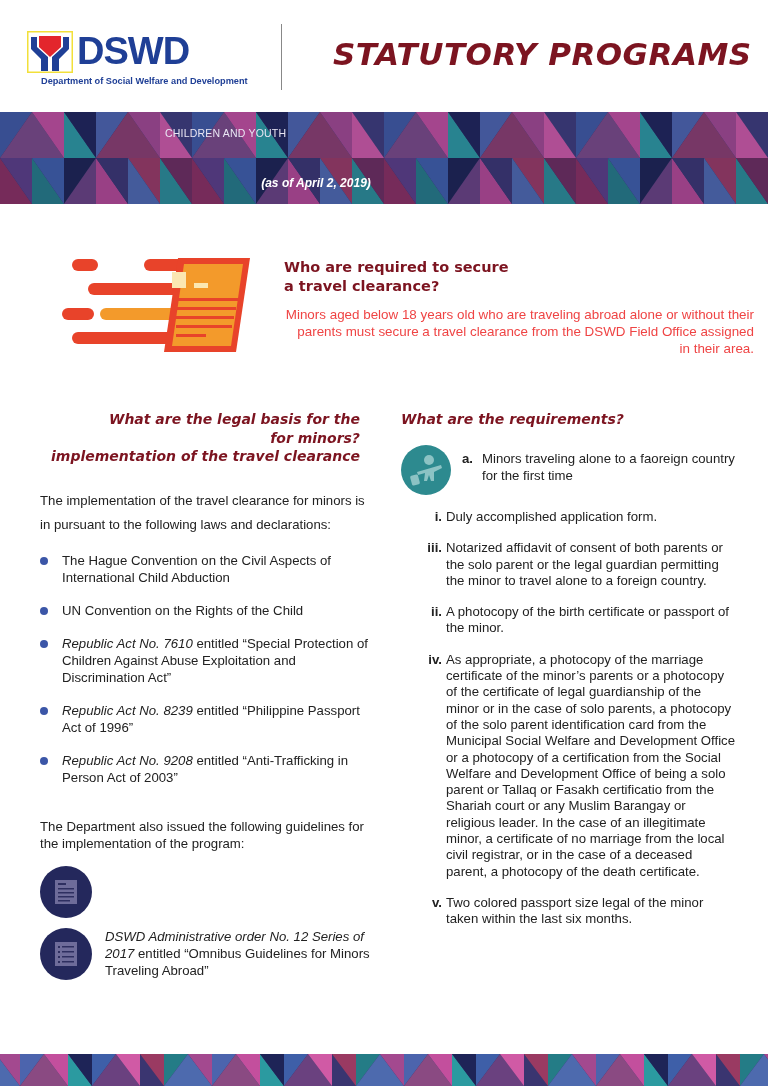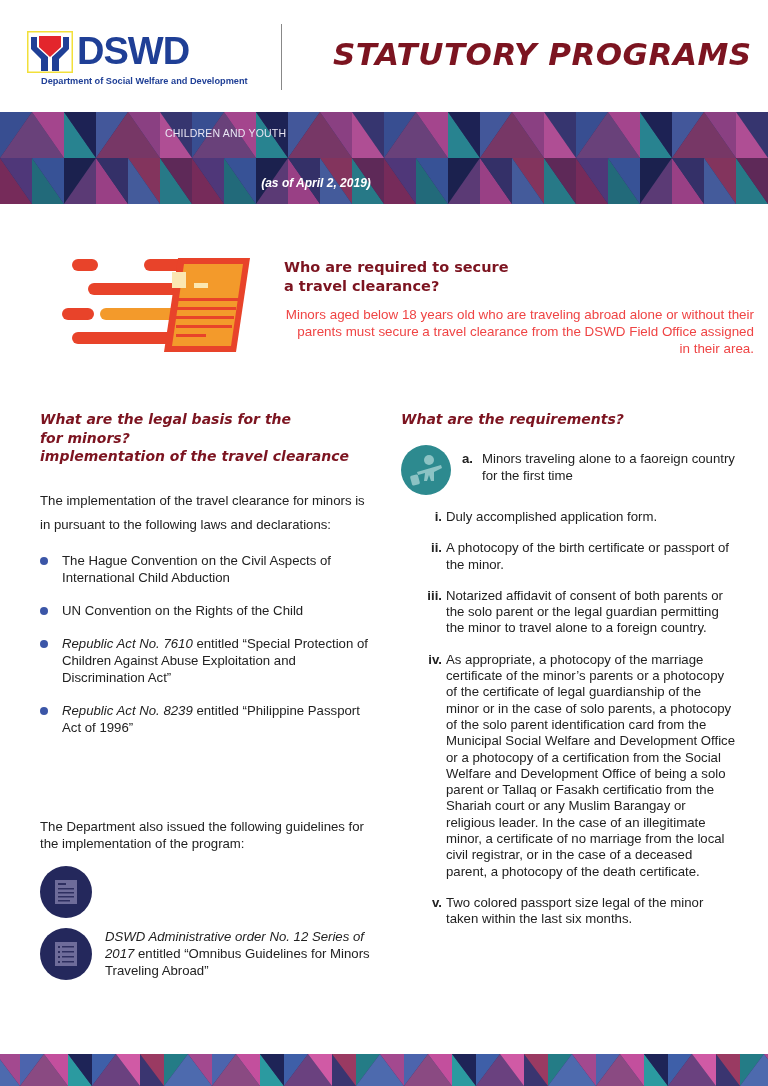--- a/index.html
+++ b/index.html
@@ -22,21 +22,21 @@
     .banner-title { position: absolute; left: 162px; top: 24px; font-family: "DejaVu Sans", sans-serif; font-size: 30px; color: #ffffff; white-space: nowrap; letter-spacing: -0.5px; font-weight: bold; text-shadow: 0 0 2px rgba(0,0,0,0.3);}
     .banner-date { position: absolute; left: 0; width: 632px; top: 64px; text-align: center; font-size: 12px; font-style: italic; font-weight: bold; color: #ffffff; }
     .banner-date span { display:inline-block; margin-left: 0px; }
 
     
     .intro-illus { position: absolute; left: 60px; top: 256px; width: 200px; height: 100px; }
     .intro-heading { position: absolute; left: 284px; top: 258px; font-family: "DejaVu Sans", sans-serif; font-weight: bold; font-size: 14.5px; color: #7c1420; line-height: 19px; }
     .intro-body { position: absolute; left: 284px; top: 306px; width: 470px; font-size: 13.4px; line-height: 17px; color: #ef4444; text-align: right; }
 
     
-    .sec-heading { font-family: "DejaVu Sans", sans-serif; font-weight: bold; font-style: italic; font-size: 14px; color: #7c1420; line-height: 18.5px; }
+    .sec-heading { font-family: "DejaVu Sans", sans-serif; font-weight: bold; font-style: italic; font-size: 14px; color: #7c1420; line-height: 18.5px; text-align: right; }
     .left-heading { position: absolute; left: 40px; top: 410px; width: 320px; }
     .left-intro { position: absolute; left: 40px; top: 489px; width: 330px; font-size: 13.2px; line-height: 24px; color: #222; }
     .laws { position: absolute; left: 40px; top: 552px; width: 340px; list-style: none; }
     .laws li { position: relative; padding-left: 22px; font-size: 13.2px; line-height: 17px; color: #222; margin-bottom: 16px; }
     .laws li .bullet { position: absolute; left: 0; top: 5px; width: 8px; height: 8px; border-radius: 50%; background: #3b56a7; }
     .laws li i { font-style: italic; }
     .left-guidelines-intro { position: absolute; left: 40px; top: 818px; width: 330px; font-size: 13.2px; line-height: 17px; color: #222; }
     .guideline { position: absolute; left: 40px; width: 340px; height: 60px; }
     .guideline .gicon { position: absolute; left: 0; top: 0; width: 52px; height: 52px; border-radius: 50%; background: #24285c; }
     .guideline .gtext { position: absolute; left: 65px; top: 0; width: 280px; font-size: 13.2px; line-height: 17px; color: #222; }
@@ -138,20 +138,21 @@
   <div>for minors?</div>
   <div>implementation of the travel clearance</div>
 </div>
 <div class="left-intro">The implementation of the travel clearance for minors is in pursuant to the following laws and declarations:</div>
 
 <ul class="laws">
   <li><span class="bullet"></span><i></i><span>The Hague Convention on the Civil Aspects of International Child Abduction</span></li>
   <li><span class="bullet"></span><i></i><span>UN Convention on the Rights of the Child</span></li>
   <li><span class="bullet"></span><i>Republic Act No. 7610</i><span> entitled “Special Protection of Children Against Abuse Exploitation and Discrimination Act”</span></li>
   <li><span class="bullet"></span><i>Republic Act No. 8239</i><span> entitled “Philippine Passport Act of 1996”</span></li>
+  <li><span class="bullet"></span><i>Republic Act No. 9208</i><span> entitled “Anti-Trafficking in Person Act of 2003”</span></li>
 </ul>
 
 <div class="left-guidelines-intro">The Department also issued the following guidelines for the implementation of the program:</div>
 
 <div class="guideline g1">
   <div class="gicon">
     <svg width="52" height="52" viewBox="0 0 52 52">
       <rect x="15" y="14" width="22" height="24" fill="#6e6c9a"></rect>
       <rect x="18" y="17" width="8" height="2" fill="#2e2f60"></rect>
       <rect x="18" y="22" width="16" height="1.5" fill="#2e2f60"></rect>
@@ -188,22 +189,22 @@
     <rect x="10" y="30" width="8" height="10" rx="1.5" fill="#8cc3c4" transform="rotate(-15 14 35)"></rect>
   </svg>
 </div>
 <div class="req-a">
   <span class="letter">a.</span>
   <span class="text">Minors traveling alone to a faoreign country for the first time</span>
 </div>
 
 <ul class="reqs">
   <li><span class="num">i.</span><span>Duly accomplished application form.</span></li>
+  <li><span class="num">iii.</span><span>Notarized affidavit of consent of both parents or the solo parent or the legal guardian permitting the minor to travel alone to a foreign country.</span></li>
   <li><span class="num">ii.</span><span>A photocopy of the birth certificate or passport of the minor.</span></li>
-  <li><span class="num">iii.</span><span>Notarized affidavit of consent of both parents or the solo parent or the legal guardian permitting the minor to travel alone to a foreign country.</span></li>
   <li><span class="num">iv.</span><span>As appropriate, a photocopy of the marriage certificate of the minor’s parents or a photocopy of the certificate of legal guardianship of the minor or in the case of solo parents, a photocopy of the solo parent identification card from the Municipal Social Welfare and Development Office or a photocopy of a certification from the Social Welfare and Development Office of being a solo parent or Tallaq or Fasakh certificatio from the Shariah court or any Muslim Barangay or religious leader. In the case of an illegitimate minor, a certificate of no marriage from the local civil registrar, or in the case of a deceased parent, a photocopy of the death certificate.</span></li>
   <li><span class="num">v.</span><span>Two colored passport size legal of the minor taken within the last six months.</span></li>
 </ul>
 
 <div class="footer">
   <svg width="768" height="32">
     <defs>
       <pattern id="tri2" x="20" y="0" width="192" height="32" patternUnits="userSpaceOnUse">
         <rect width="192" height="32" fill="#2e2d66"></rect>
         <polygon points="0,0 24,0 0,32" fill="#4c64ad"></polygon>

